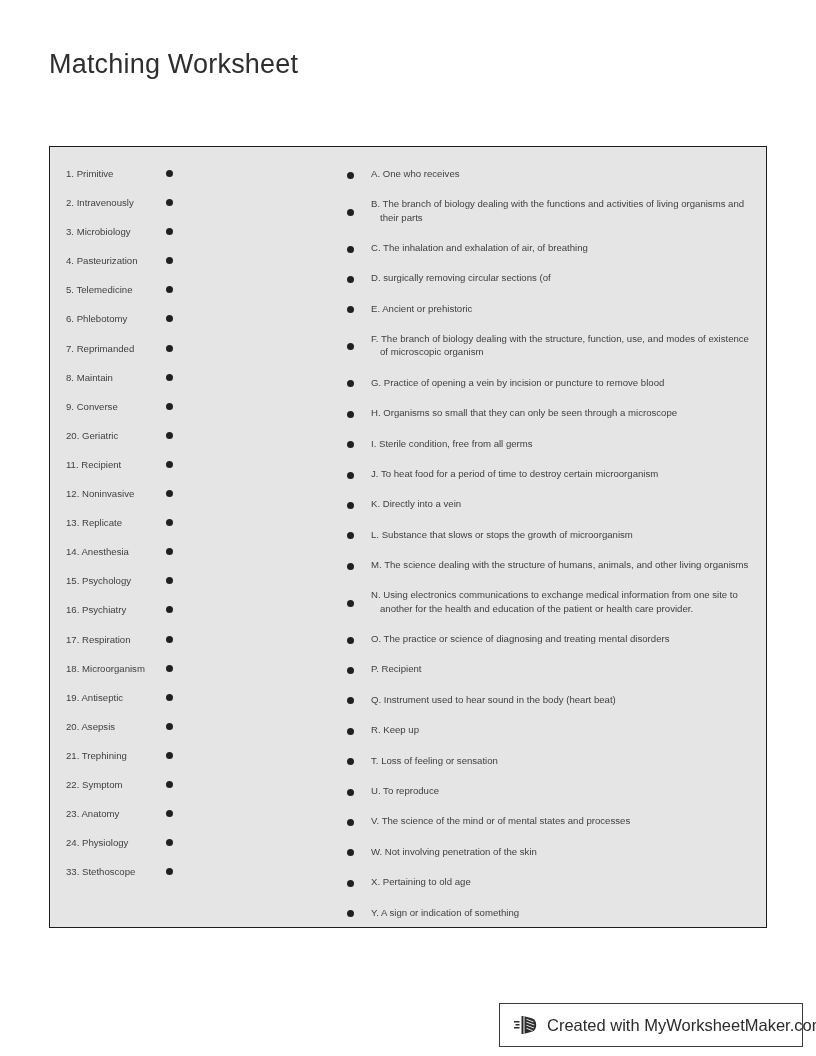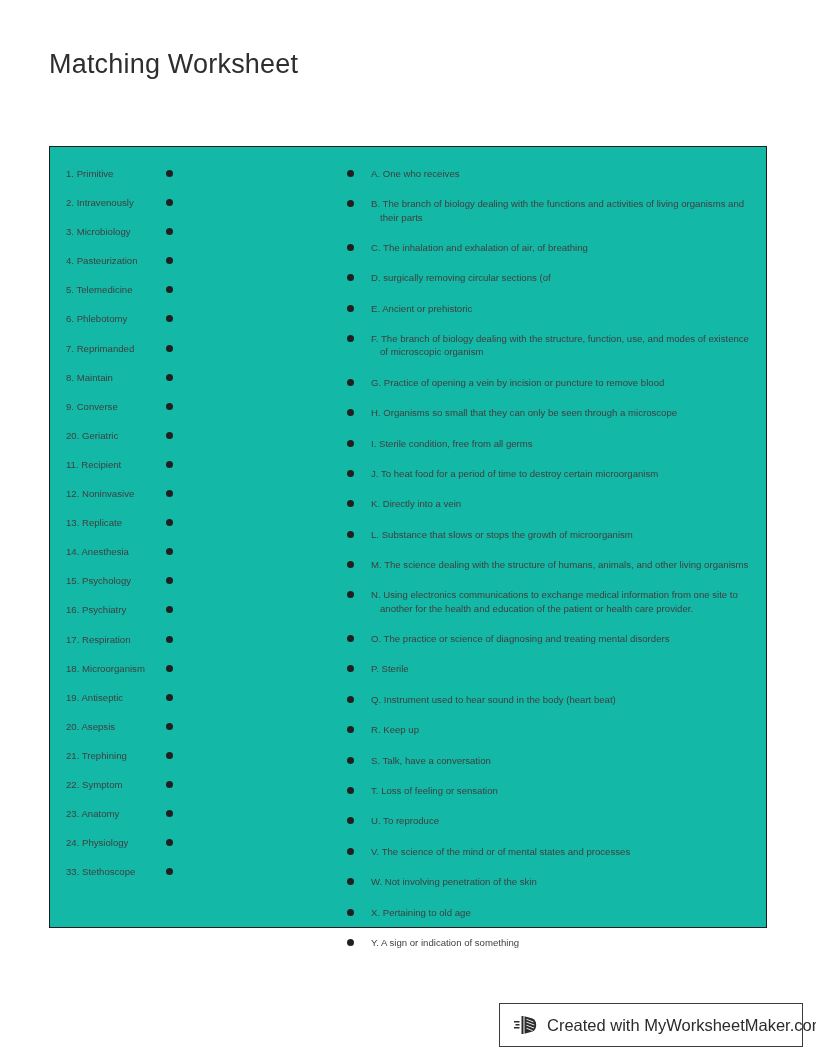--- a/index.html
+++ b/index.html
@@ -30,21 +30,21 @@
 
   
   .worksheet-box {
     position: absolute;
     left: 49px;
     top: 146px;
     width: 718px;
     height: 782px;
     border: 1.6px solid #1d1d1d;
     box-sizing: border-box;
-    background: #14b8a6;
+    background: #e5e5e5;
   }
 
   
   .terms-column {
     position: absolute;
     left: 16px;
     top: 20px;
     width: 175px;
   }
   .definitions-column {
@@ -77,21 +77,21 @@
     width: 7px;
     height: 7px;
     border-radius: 50%;
     background: #202020;
   }
 
   
   .def-row {
     position: relative;
     display: flex;
-    align-items: flex-start;
+    align-items: center;
     margin-bottom: 17.2px;
   }
   .def-dot {
     flex: 0 0 auto;
     width: 7px;
     height: 7px;
     border-radius: 50%;
     background: #202020;
     margin-top: 3px;
   }
@@ -300,33 +300,29 @@
     <div class="def-row">
         <span class="def-dot"></span>
         <span class="def-text">N. Using electronics communications to exchange medical information from one site to another for the health and education of the patient or health care provider.</span>
       </div>
     <div class="def-row">
         <span class="def-dot"></span>
         <span class="def-text">O. The practice or science of diagnosing and treating mental disorders</span>
       </div>
     <div class="def-row">
         <span class="def-dot"></span>
-        <span class="def-text">P. Sterile</span>
+        <span class="def-text">P. Recipient</span>
       </div>
     <div class="def-row">
         <span class="def-dot"></span>
         <span class="def-text">Q. Instrument used to hear sound in the body (heart beat)</span>
       </div>
     <div class="def-row">
         <span class="def-dot"></span>
         <span class="def-text">R. Keep up</span>
-      </div>
-    <div class="def-row">
-        <span class="def-dot"></span>
-        <span class="def-text">S. Talk, have a conversation</span>
       </div>
     <div class="def-row">
         <span class="def-dot"></span>
         <span class="def-text">T. Loss of feeling or sensation</span>
       </div>
     <div class="def-row">
         <span class="def-dot"></span>
         <span class="def-text">U. To reproduce</span>
       </div>
     <div class="def-row">

